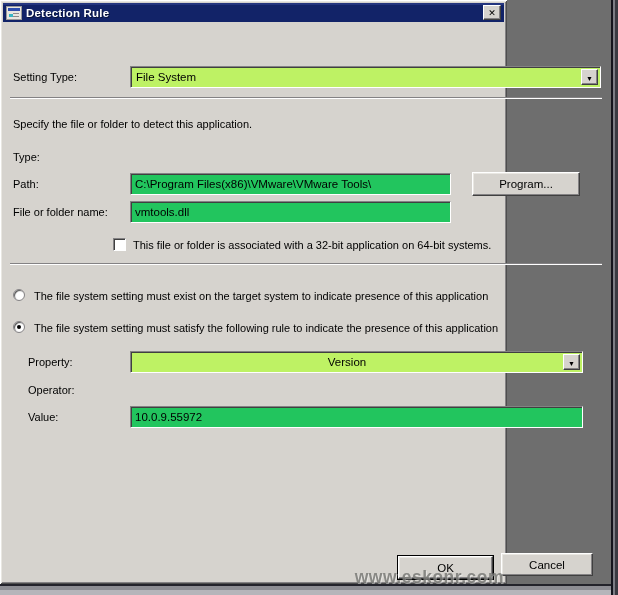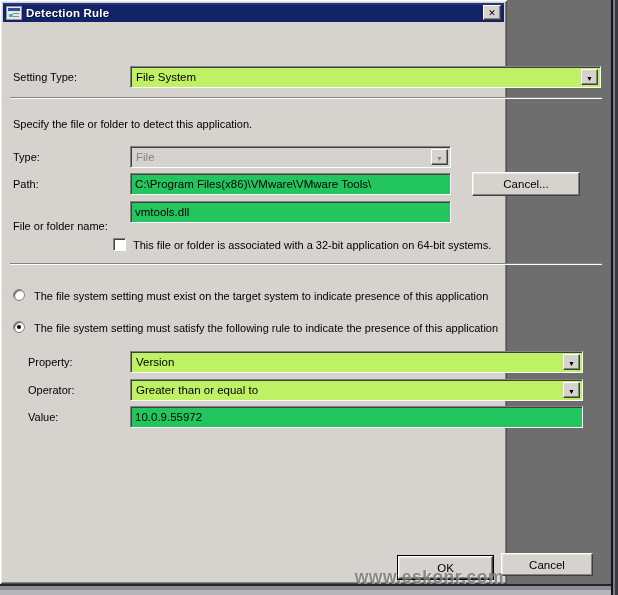--- a/index.html
+++ b/index.html
@@ -165,60 +165,48 @@
       <span class="combo-arrow">
           <i>▼</i>
         </span>
     </div>
 
     <div class="etched" style="top:97px;"></div>
 
     <div class="static" style="left:13px; top:118px;">Specify the file or folder to detect this application.</div>
 
     <div class="static" style="left:13px; top:151px;">Type:</div>
-    <div class="combo disabled" style="left:130px; top:146px; width:321px;">
-      <span class="combo-value">File</span>
-      <span class="combo-arrow">
-          <i>▼</i>
-        </span>
-    </div>
 
     <div class="static" style="left:13px; top:178px;">Path:</div>
     <input class="field" style="left: 130px; top: 173px; width: 321px;" value="C:\Program Files(x86)\VMware\VMware Tools\">
-    <button class="btn" style="left:472px; top:172px; width:108px; height:24px;">Cancel...</button>
-
-    <div class="static" style="left:13px; top:206px;margin-top:14px;">File or folder name:</div>
+    <button class="btn" style="left:472px; top:172px; width:108px; height:24px;">Program...</button>
+
+    <div class="static" style="left:13px; top:206px;">File or folder name:</div>
     <input class="field" style="left: 130px; top: 201px; width: 321px;" value="vmtools.dll">
 
     <span class="checkbox" style="left:113px; top:238px;"></span>
     <div class="static" style="left:133px; top:239px;">This file or folder is associated with a 32-bit application on 64-bit systems.</div>
 
     <div class="etched" style="top:263px;"></div>
 
     <span class="radio" style="left:13px; top:289px;"></span>
     <div class="static" style="left:34px; top:290px;">The file system setting must exist on the target system to indicate presence of this application</div>
 
     <span class="radio selected" style="left:13px; top:321px;"></span>
     <div class="static" style="left:34px; top:322px;">The file system setting must satisfy the following rule to indicate the presence of this application</div>
 
     <div class="static" style="left:28px; top:356px;">Property:</div>
-    <div class="combo" style="left:130px; top:351px; width:453px;">
+    <div class="combo" style="left:130px; top:351px; width:453px;text-align:center;">
       <span class="combo-value">Version</span>
       <span class="combo-arrow">
           <i>▼</i>
         </span>
     </div>
 
     <div class="static" style="left:28px; top:384px;">Operator:</div>
-    <div class="combo" style="left:130px; top:379px; width:453px;">
-      <span class="combo-value">Greater than or equal to</span>
-      <span class="combo-arrow">
-          <i>▼</i>
-        </span>
-    </div>
 
     <div class="static" style="left:28px; top:411px;">Value:</div>
     <input class="field" style="left: 130px; top: 406px; width: 453px;" value="10.0.9.55972">
 
     <button class="btn default" style="left:398px; top:556px; width:95px; height:23px;">OK</button>
     <button class="btn" style="left:501px; top:528px; width:92px; height:23px;margin-top:25px;">Cancel</button>
 
     <div class="watermark">www.eskonr.com</div>
   </div>
 

